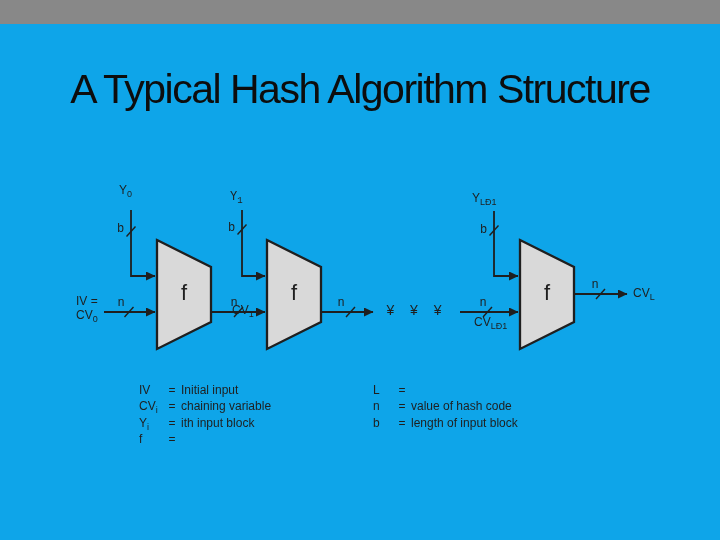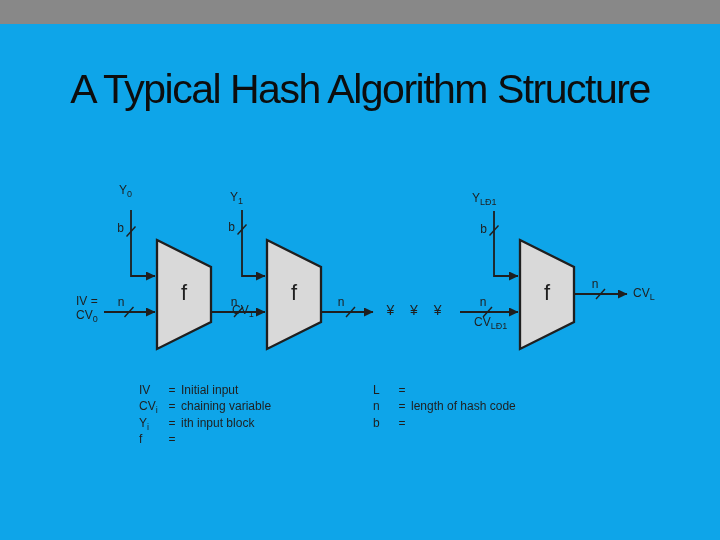--- a/index.html
+++ b/index.html
@@ -71,21 +71,21 @@
 
   <div class="lbl" style="left:119px;top:160px;"><span>Y</span><sub>0</sub></div>
   <div class="lbl rt" style="left:108px;top:198px;width:16px;">b</div>
   <div class="lbl ctr" style="left:113px;top:272px;width:16px;">n</div>
   <div class="lbl" style="left:76px;top:270px;line-height:14px;text-align:right;">
     <span>IV =</span><br>
     <span>CV</span><sub>0</sub>
   </div>
   <div class="lbl flabel ctr" style="left:157px;top:258px;width:54px;">f</div>
 
-  <div class="lbl" style="left:230px;top:167px;"><span>Y</span><sub>1</sub></div>
+  <div class="lbl" style="left:230px;top:167px;font-family:Liberation Mono, monospace;"><span>Y</span><sub>1</sub></div>
   <div class="lbl rt" style="left:219px;top:197px;width:16px;">b</div>
   <div class="lbl ctr" style="left:226px;top:272px;width:16px;">n</div>
   <div class="lbl" style="left:232px;top:280px;"><span>CV</span><sub>1</sub></div>
   <div class="lbl flabel ctr" style="left:267px;top:258px;width:54px;">f</div>
 
   <div class="lbl ctr" style="left:333px;top:272px;width:16px;">n</div>
   <div class="lbl dots ctr" style="left:386px;top:280px;width:62px;">¥ ¥ ¥</div>
 
   <div class="lbl" style="left:472px;top:168px;"><span>Y</span><sub>LÐ1</sub></div>
   <div class="lbl rt" style="left:471px;top:199px;width:16px;">b</div>
@@ -119,21 +119,22 @@
   </div>
 
   <div class="legend leg-right" style="left:373px;top:358px;">
     <div class="row">
       <span class="sym">L</span>
       <span class="eq">=</span>
     </div>
     <div class="row">
       <span class="sym">n</span>
       <span class="eq">=</span>
-      <span class="desc">length of hash code</span>
+      <span class="desc">value of hash code</span>
     </div>
     <div class="row">
       <span class="sym">b</span>
       <span class="eq">=</span>
+      <span class="desc">length of input block</span>
     </div>
   </div>
 
 </div>
 
 </body></html>

